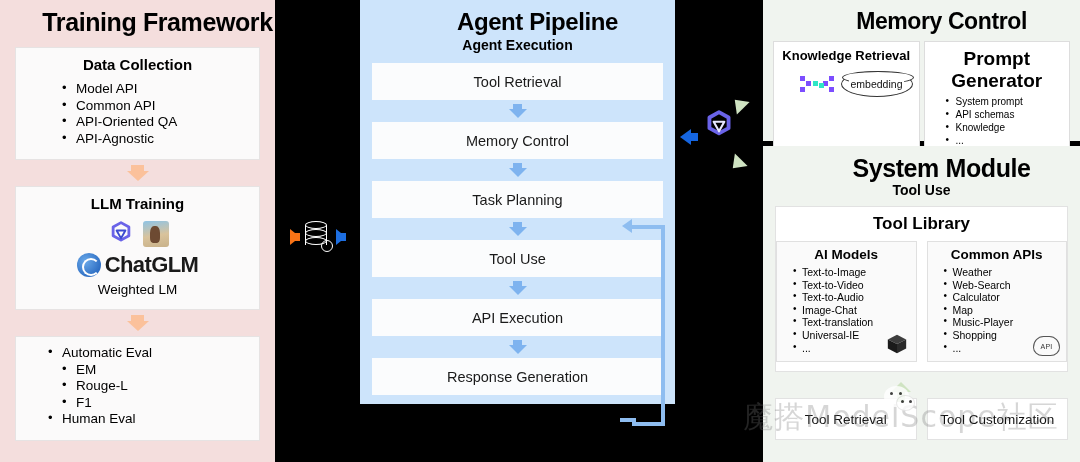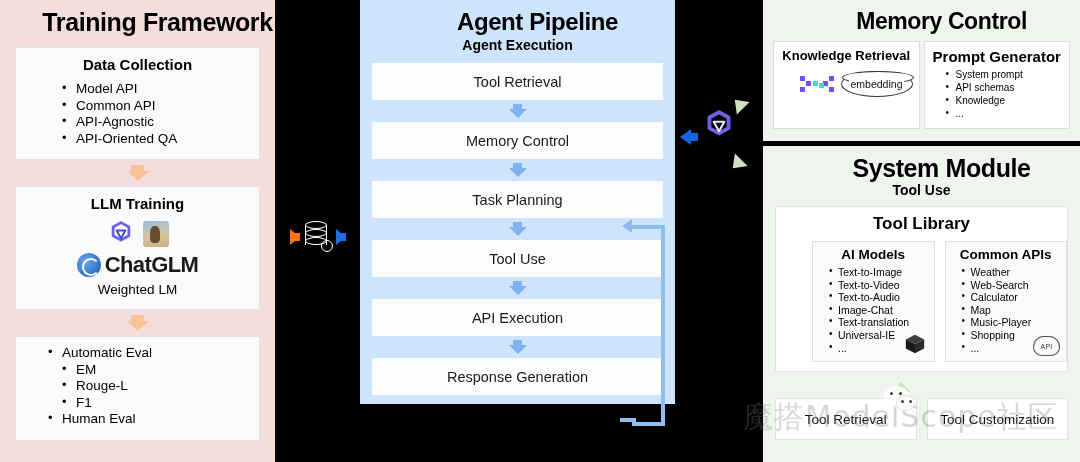--- a/index.html
+++ b/index.html
@@ -226,21 +226,21 @@
   .mem-card ul.bullets li::before { font-size: 10px; left: 1px; }
   .mem-bul { margin-left: 14px; margin-top: 3px; }
 
   
   .panel-system .title-main { margin-top: 8px; font-size: 25px; }
   .panel-system .title-sub { margin-top: -1px; }
   .toolLib {
     margin: 8px 12px 0 12px; background: #fff; border: 1px solid #e2e2e2; padding: 7px 0 9px;
   }
   .toolLib > .card-head { font-size: 17px; margin-bottom: 7px; }
-  .tl-row { display: flex; gap: 10px; margin-left: 36px; }
+  .tl-row { display: flex; gap: 10px; }
   .tl-card { flex: 1; background: #fafafa; border: 1px solid #e0e0e0; padding: 5px 5px 7px; position: relative; min-height: 108px; }
   .tl-card .card-head { font-size: 13.5px; margin-bottom: 4px; }
   .tl-card ul.bullets { margin-left: 10px; }
   .tl-card ul.bullets li { font-size: 10.5px; line-height: 12.6px; padding-left: 10px; }
   .tl-card ul.bullets li::before { font-size: 10px; left: 1px; }
   .cube {
     position: absolute; right: 8px; bottom: 6px; width: 22px; height: 22px;
   }
   .apiBadge {
     position: absolute; right: 6px; bottom: 5px; width: 27px; height: 20px;
@@ -289,22 +289,22 @@
 <div id="root">
 
   <div class="col-training">
     <div class="title-main">Training Framework</div>
 
     <div class="tcard card" style="margin-top:10px;">
       <div class="card-head">Data Collection</div>
       <ul class="bullets" style="margin-left:44px;">
         <li>Model API</li>
         <li>Common API</li>
+        <li>API-Oriented QA</li>
         <li>API-Agnostic</li>
-        <li>API-Oriented QA</li>
       </ul>
     </div>
 
     <div class="arrow-wrap">
       <div class="arrow-pink-stem"></div>
       <div class="arrow-pink"></div>
     </div>
 
     <div class="tcard card">
       <div class="card-head">LLM Training</div>
@@ -423,21 +423,21 @@
               <span style="left:23px;top:7px;"></span>
               <span class="kr-dot" style="left:13px;top:7px;"></span>
               <span class="kr-dot" style="left:19px;top:9px;"></span>
             </span>
             <span class="cyl">
               <span>embedding</span>
             </span>
           </div>
         </div>
         <div class="mem-card">
-          <div class="card-head" style="font-size:15px;">Prompt Generator</div>
+          <div class="card-head" style="font-size:19px;">Prompt Generator</div>
           <ul class="bullets mem-bul">
             <li>System prompt</li>
             <li>API schemas</li>
             <li>Knowledge</li>
             <li>...</li>
           </ul>
         </div>
       </div>
     </div>
 

